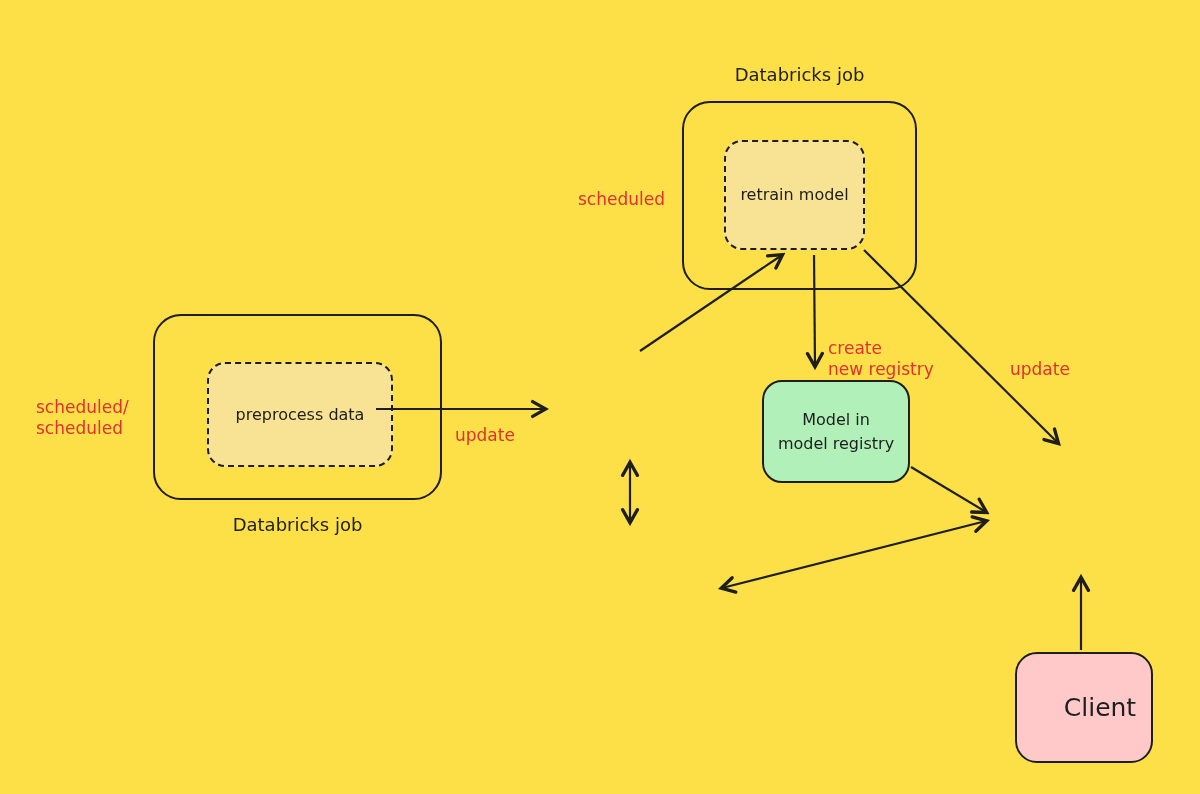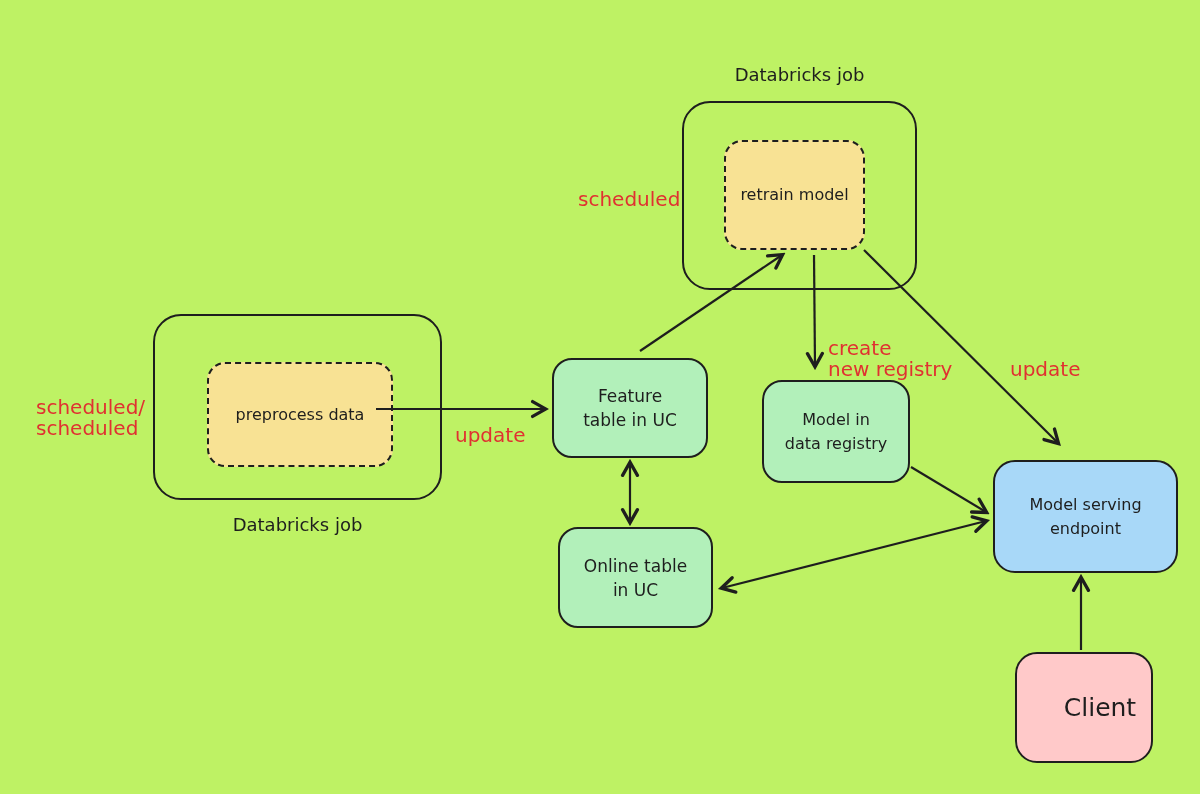--- a/index.html
+++ b/index.html
@@ -1,19 +1,19 @@
 <!DOCTYPE html>
 <html><head>
 <meta charset="utf-8">
 <style>
   html,body{margin:0;padding:0;background:#ffffff;}
   #canvas{
     position:relative;
     width:1200px;height:794px;
-    background:#bef264;
+    background:#fde047;
     font-family:"DejaVu Sans", sans-serif;
     color:#1e1e1e;
     overflow:hidden;
   }
   .node{
     position:absolute;
     display:flex;align-items:center;justify-content:center;
     text-align:center;
     border:2px solid #1e1e1e;
     border-radius:20px;
@@ -33,21 +33,21 @@
     border-radius:18px;
   }
   .label{
     position:absolute;
     font-size:18px;
     text-align:center;
   }
   .red-label{
     position:absolute;
     color:#e03131;
-    font-size:20px;
+    font-size:17px;
     line-height:21px;
     white-space:nowrap;
   }
   .line{display:block;}
   #edges{
     position:absolute;left:0;top:0;
     pointer-events:none;
   }
   #edges line{
     stroke:#1e1e1e;
@@ -69,47 +69,29 @@
   <div class="container-box" style="left:153px;top:314px;width:289px;height:186px;"></div>
   <div class="node dashed" style="left:207px;top:362px;width:186px;height:105px;background:#f8e294;font-size:16px;">
     <span>preprocess data</span>
   </div>
   <div class="label" style="left:153px;top:514px;width:289px;">Databricks job</div>
   <div class="red-label" style="left:36px;top:397px;">
     <span class="line">scheduled/</span>
     <span class="line">scheduled</span>
   </div>
 
-  <div class="node" style="left:552px;top:358px;width:156px;height:100px;background:#b2f0ba;">
-    <span>
-      <span class="line">Feature</span>
-      <span class="line">table in UC</span>
-    </span>
-  </div>
 
-  <div class="node" style="left:558px;top:527px;width:155px;height:101px;background:#b2f0ba;">
-    <span>
-      <span class="line">Online table</span>
-      <span class="line">in UC</span>
-    </span>
-  </div>
 
   <div class="node" style="left:762px;top:380px;width:148px;height:103px;background:#b2f0ba;font-size:16px;">
     <span>
       <span class="line">Model in</span>
-      <span class="line">data registry</span>
+      <span class="line">model registry</span>
     </span>
   </div>
 
-  <div class="node" style="left:993px;top:460px;width:185px;height:113px;background:#a8d8f8;border-radius:22px;font-size:16px;">
-    <span>
-      <span class="line">Model serving</span>
-      <span class="line">endpoint</span>
-    </span>
-  </div>
 
   <div class="node" style="left:1015px;top:652px;width:138px;height:111px;background:#ffc9c9;border-radius:22px;font-size:25px;padding-left:32px;">
     <span>Client</span>
   </div>
 
   <div class="red-label" style="left:455px;top:425px;">update</div>
   <div class="red-label" style="left:828px;top:338px;">
     <span class="line">create</span>
     <span class="line">new registry</span>
   </div>

